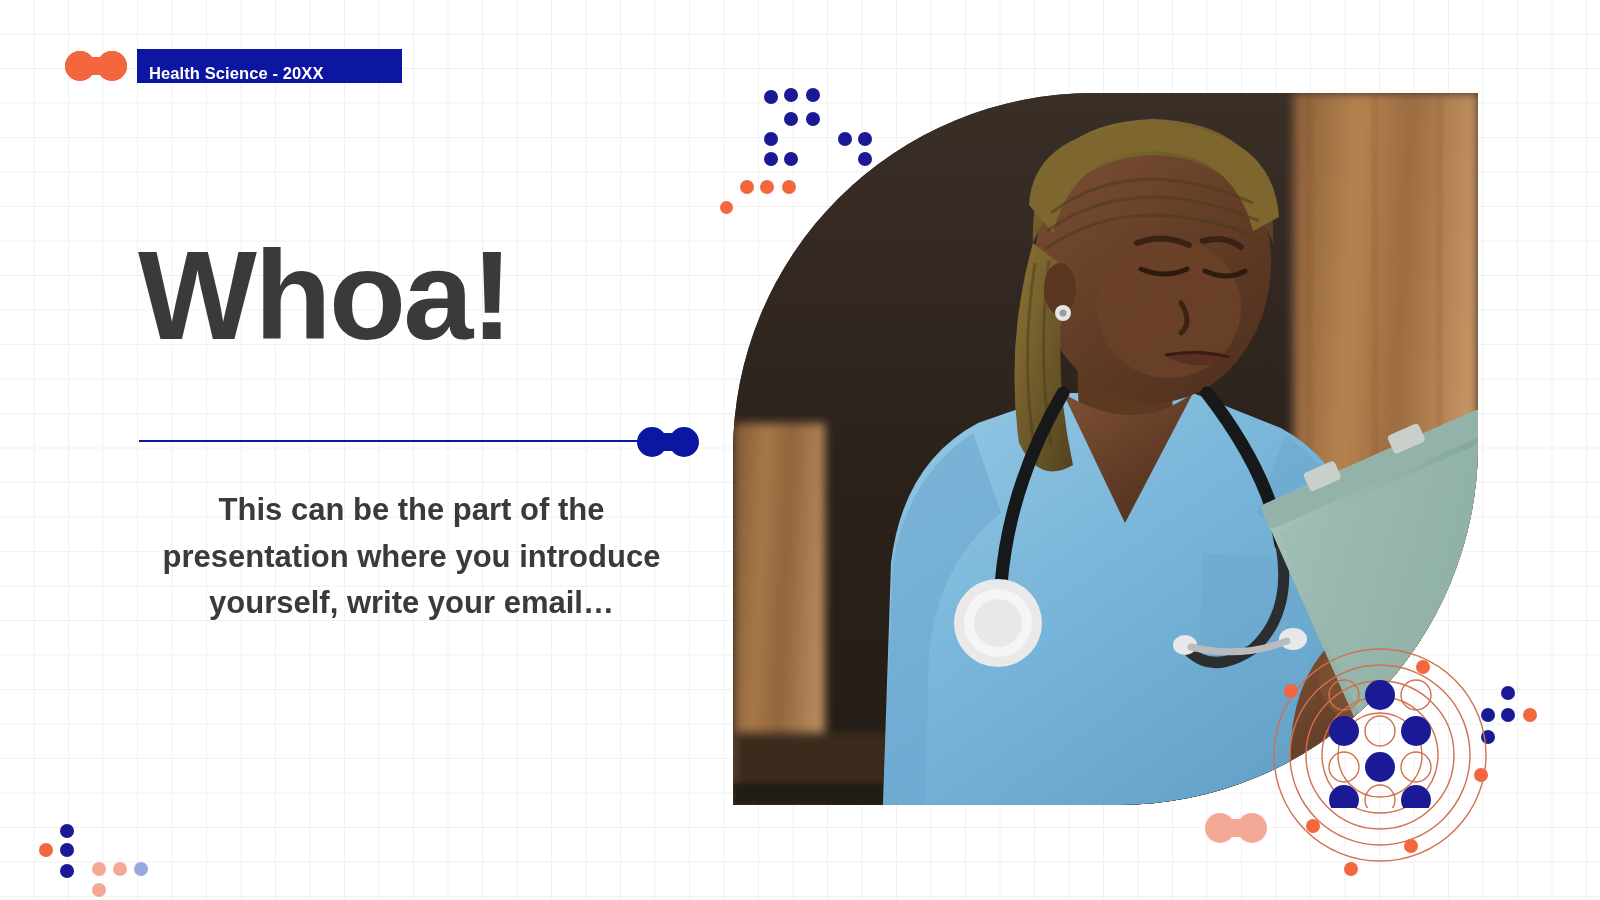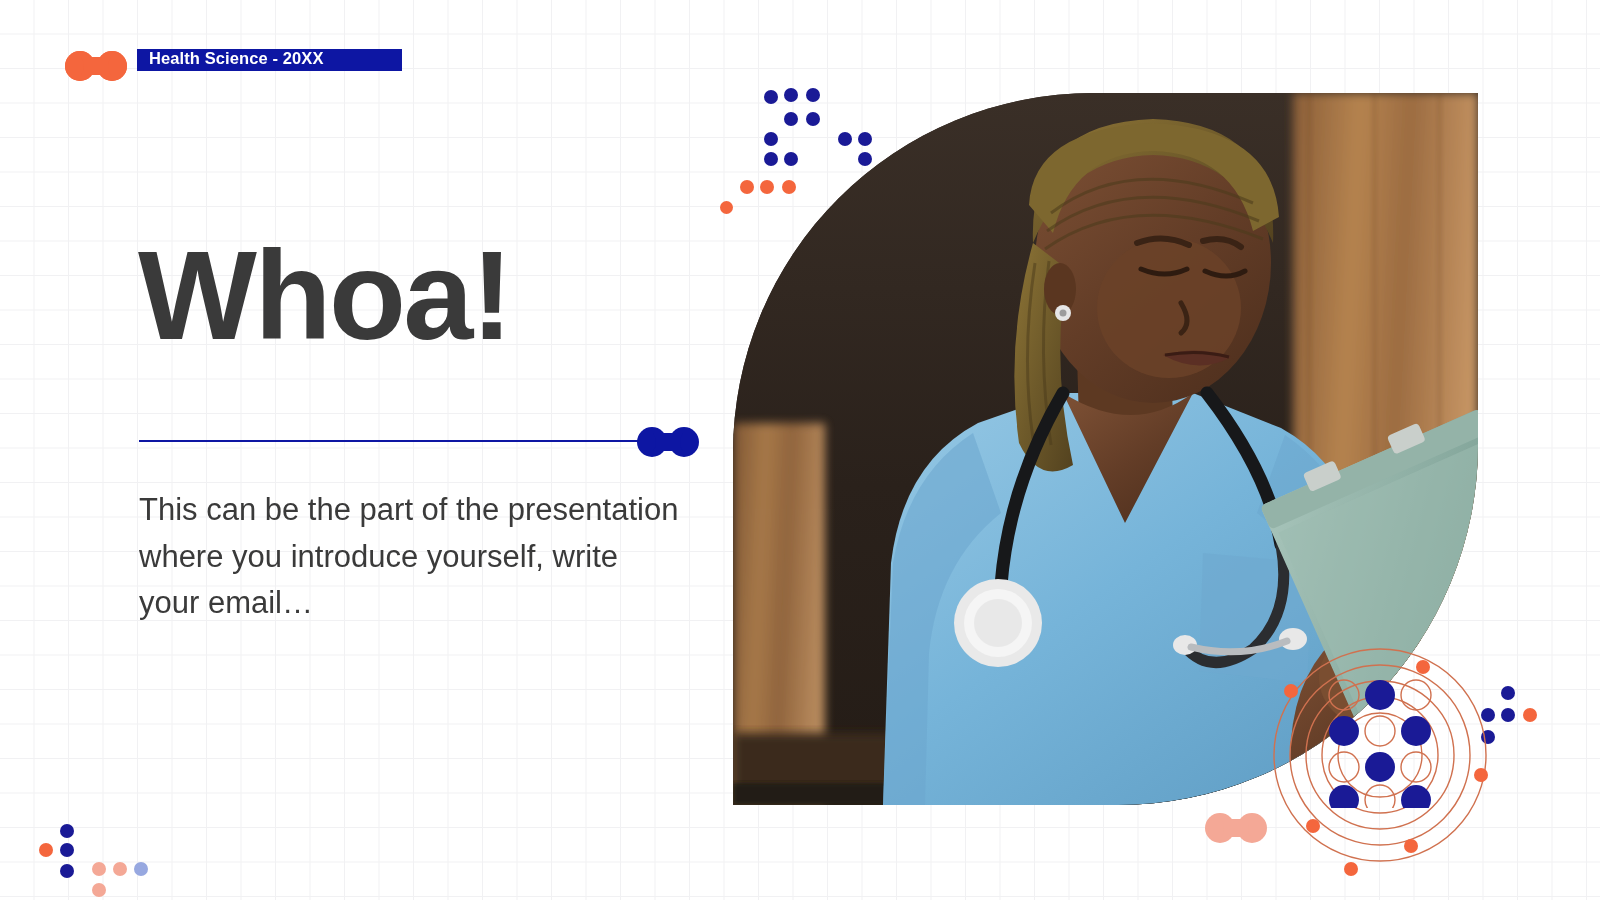--- a/index.html
+++ b/index.html
@@ -29,23 +29,23 @@
     pointer-events:none;
   }
 
   
   #logo-mark {
     position:absolute; left:65px; top:51px;
     width:62px; height:30px;
   }
   #badge {
     position:absolute; left:137px; top:49px;
-    width:265px; height:22px;
+    width:265px; height:34px;
     background:#0d16a3;
-    display:flex; align-items:flex-start;
+    display:flex; align-items:flex-end;
   }
   #badge-text {
     color:#ffffff;
     font-size:16.5px;
     font-weight:bold;
     letter-spacing:0.1px;
     padding-left:12px;
     white-space:nowrap;
   }
 
@@ -73,21 +73,22 @@
     position:absolute; left:498px; top:0;
     width:62px; height:30px;
   }
 
   #subtitle {
     position:absolute; left:139px; top:487px;
     width:545px;
     font-size:31px;
     line-height:46.5px;
     color:#3a3a3a;
-    font-weight:400;
+    font-weight:700;
+    text-align:center;
   }
 
   
   #photo {
     position:absolute;
     left:733px; top:93px;
     width:745px; height:712px;
     overflow:hidden;
     border-top-left-radius:360px;
     border-bottom-right-radius:360px;

